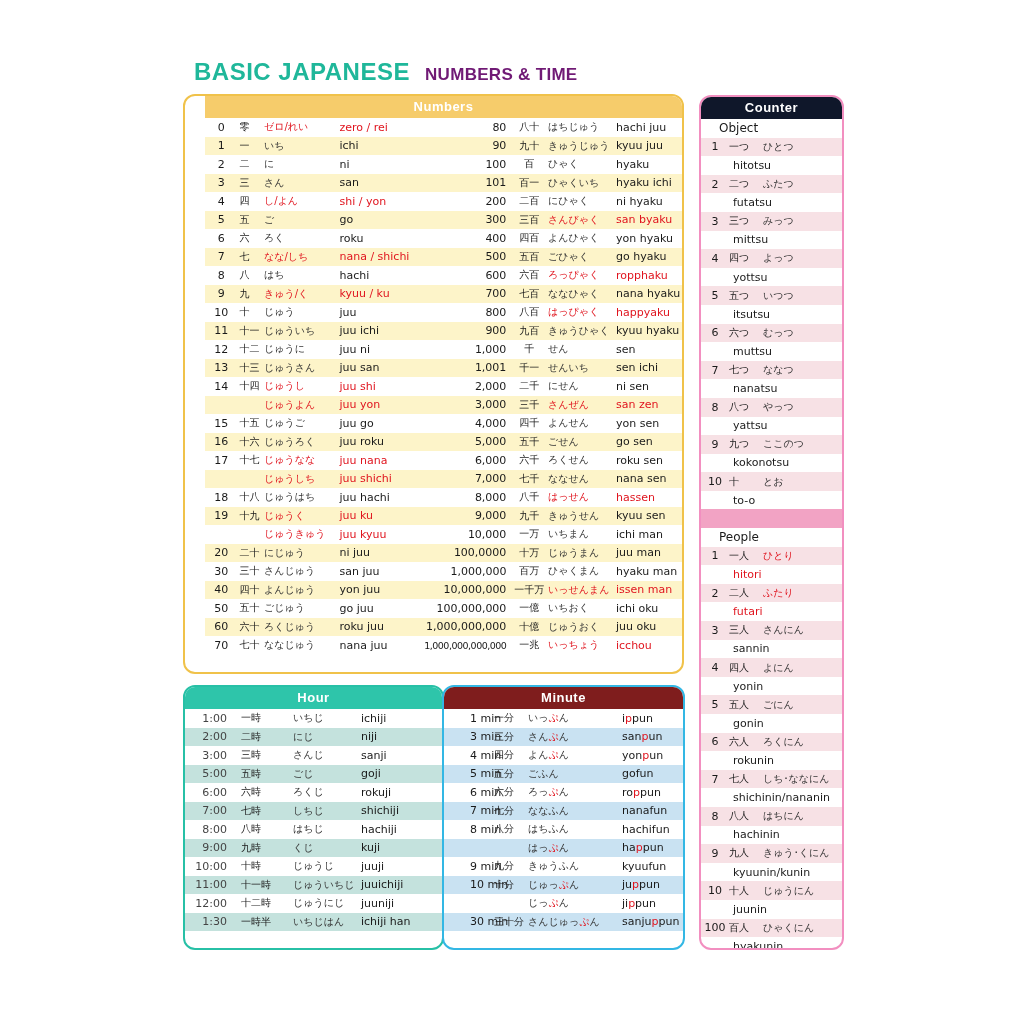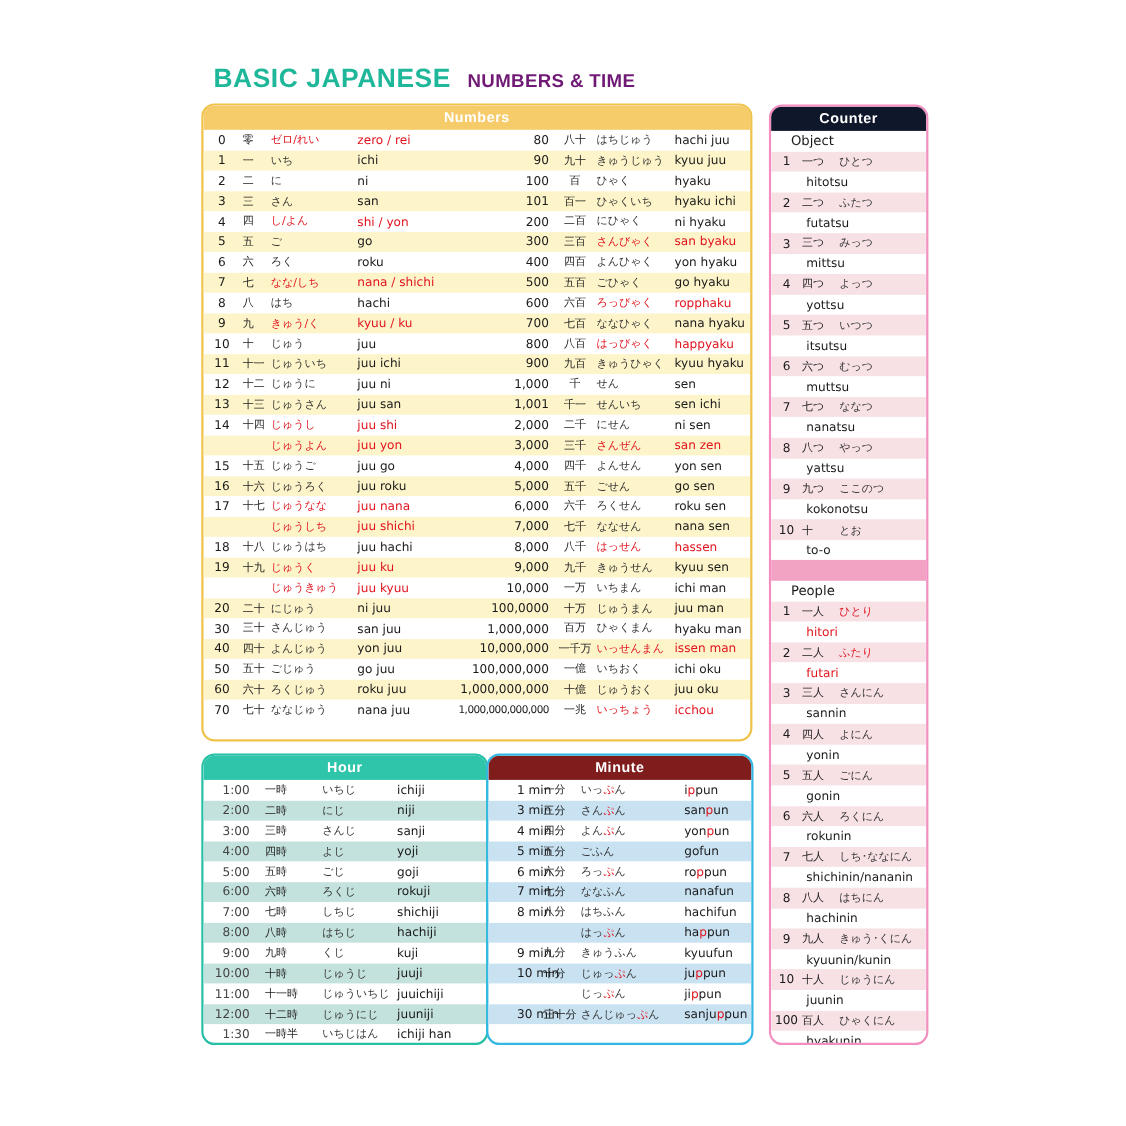--- a/index.html
+++ b/index.html
@@ -13,21 +13,21 @@
   .panel { position: absolute; border: 2px solid; border-radius: 12px; overflow: hidden; background: #fff; }
   .panel-header { height: 22px; line-height: 22px; text-align: center; color: #fff; font-family: "Liberation Sans", sans-serif; font-weight: bold; font-size: 13px; letter-spacing: 0.5px; }
 
   .row { display: flex; align-items: center; height: 18.5px; font-size: 11px; white-space: nowrap; }
   .cell { overflow: visible; }
   .red { color: #e0141e; }
   .kana { font-size: 10px; color: #333; }
   .kana.red { color: #e0141e; }
 
   
-  #numbers { left: 183px; top: 94px; width: 501px; height: 580px; border-color: #f0c24a; }
+  #numbers { left: 183px; top: 94px; width: 501px; height: 580px; border-color: #f0c24a; padding-left: 20px; }
   #numbers .panel-header { background: #f6cc6b; }
   #numbers .row:nth-child(even) { background: #fdf4c9; }
   #numbers .c-num { width: 26px; text-align: center; margin-left: 4px; }
   #numbers .c-kanji { width: 26px; margin-left: 6px; font-size: 10px; }
   #numbers .c-kana { width: 80px; }
   #numbers .c-roma { width: 80px; }
   #numbers .c-num2 { width: 97px; text-align: right; }
   #numbers .c-num2.small { font-size: 9.5px; letter-spacing: -0.5px; }
   #numbers .c-kanji2 { width: 40px; text-align: center; margin-left: 4px; font-size: 10px; }
   #numbers .c-kana2 { width: 72px; }
@@ -559,26 +559,20 @@
         <span class="cell c-kana kana">にじ</span>
         <span class="cell c-roma">niji</span>
       </div>
       <div class="row">
         <span class="cell c-t">3:00</span>
         <span class="cell c-k">三時</span>
         <span class="cell c-kana kana">さんじ</span>
         <span class="cell c-roma">sanji</span>
       </div>
       <div class="row">
-        <span class="cell c-t">4:00</span>
-        <span class="cell c-k">四時</span>
-        <span class="cell c-kana kana">よじ</span>
-        <span class="cell c-roma">yoji</span>
-      </div>
-      <div class="row">
         <span class="cell c-t">5:00</span>
         <span class="cell c-k">五時</span>
         <span class="cell c-kana kana">ごじ</span>
         <span class="cell c-roma">goji</span>
       </div>
       <div class="row">
         <span class="cell c-t">6:00</span>
         <span class="cell c-k">六時</span>
         <span class="cell c-kana kana">ろくじ</span>
         <span class="cell c-roma">rokuji</span>

